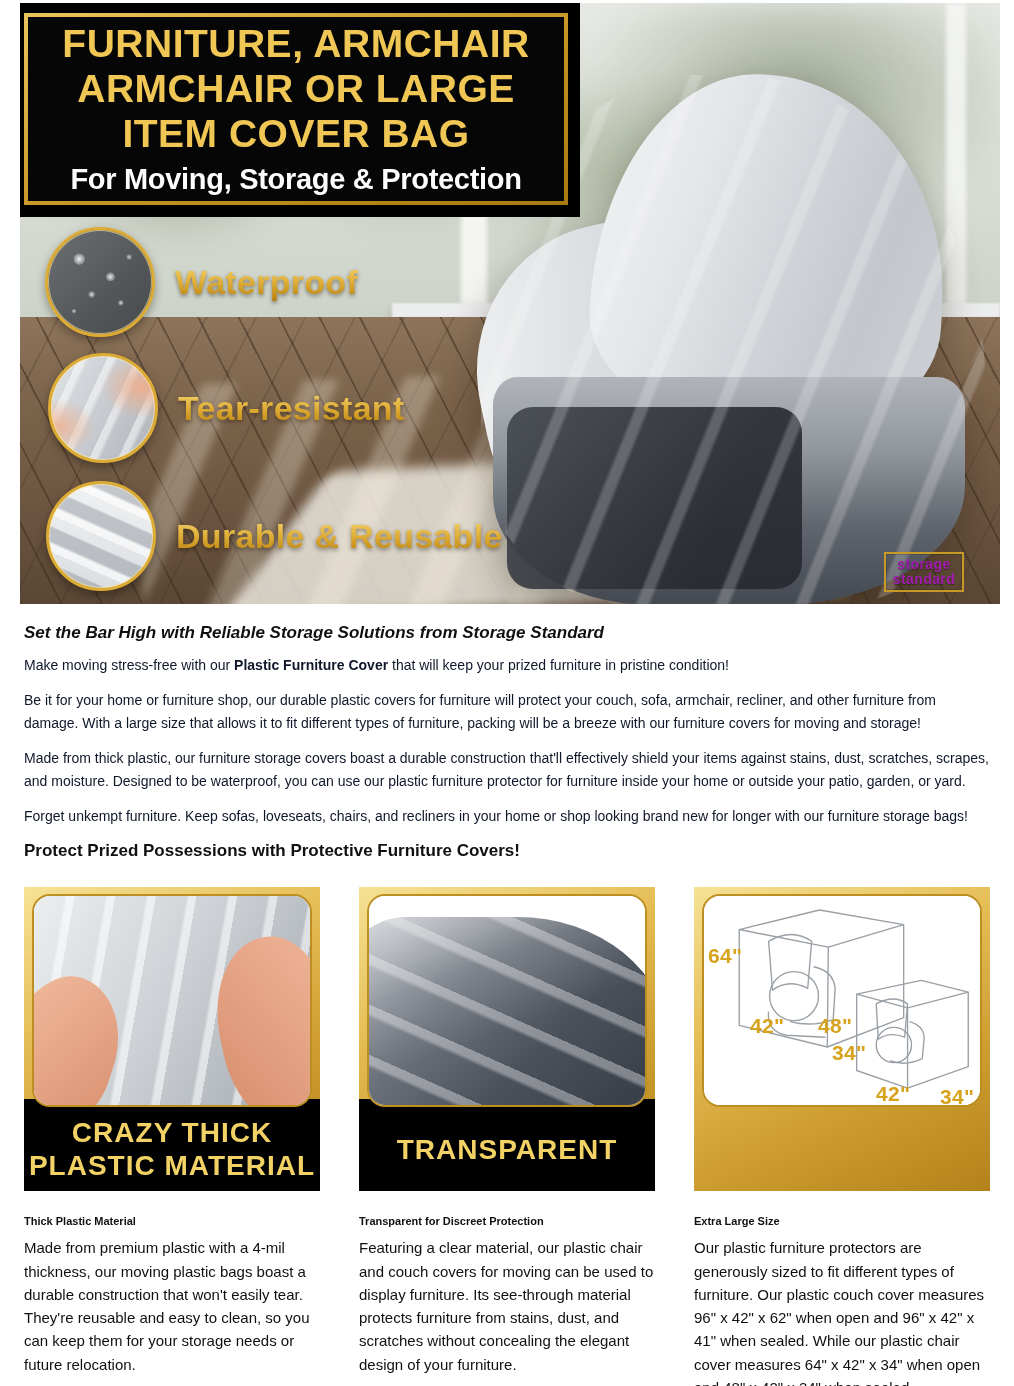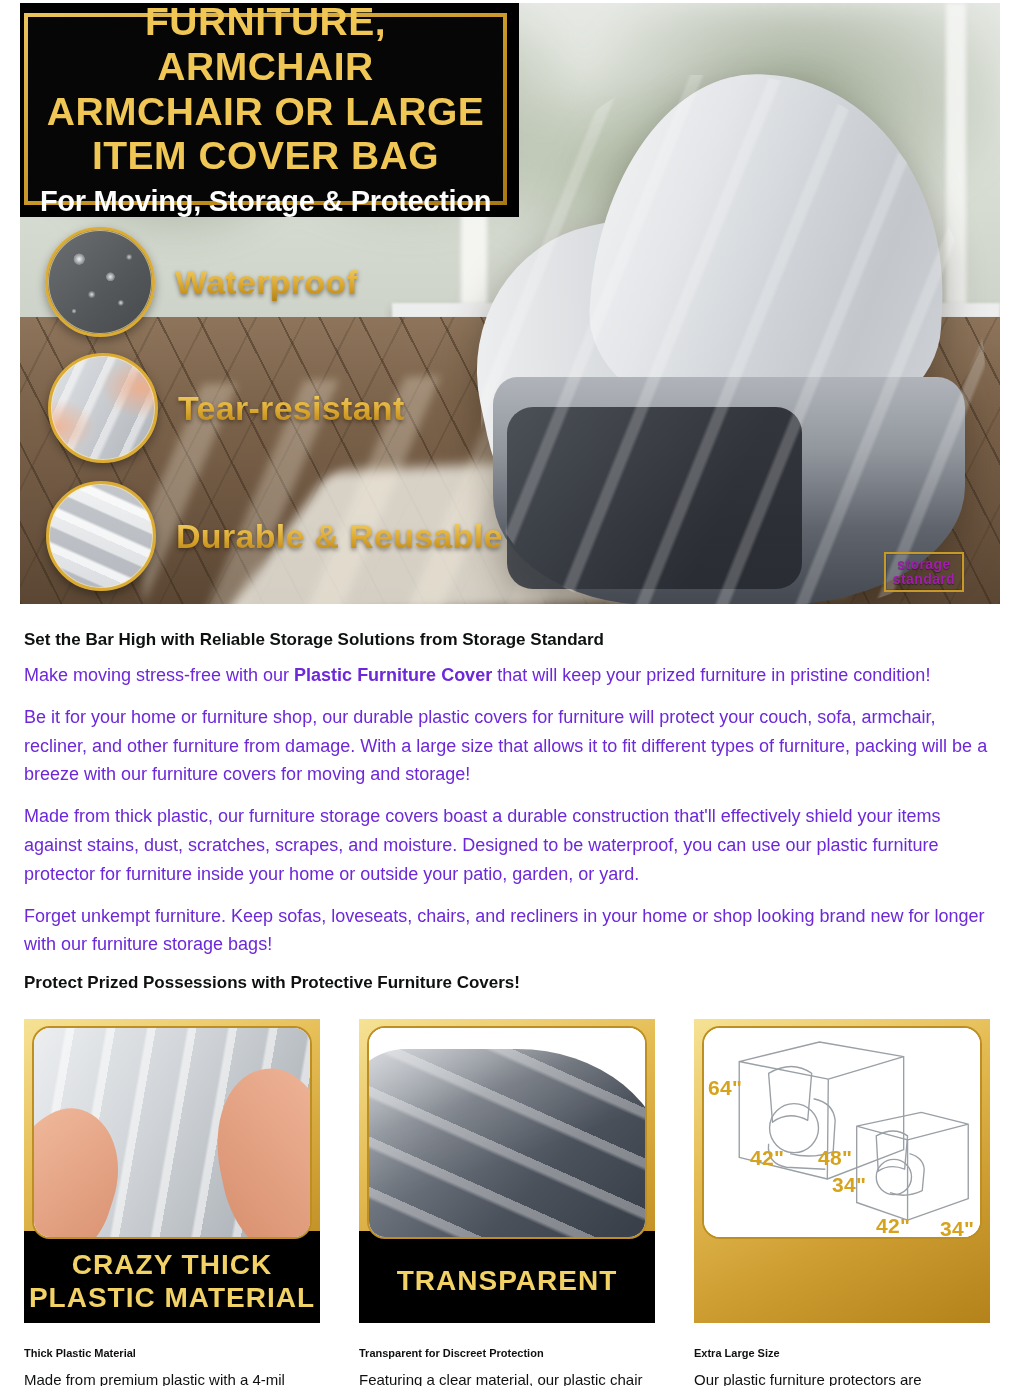--- a/index.html
+++ b/index.html
@@ -41,21 +41,21 @@
   .c-base { position:absolute; left:12px; top:302px; width:472px; height:228px;
     background:linear-gradient(180deg,#b0b4ba 0%,#92979e 32%,#60656d 66%,#444951 100%);
     border-radius:24px 28px 40% 34% / 28px 30px 52% 48%; }
   .c-dark { position:absolute; left:26px; top:332px; width:295px; height:182px; opacity:.9;
     background:linear-gradient(115deg,#42464d 0%,#26292f 70%); border-radius:26px; }
   .c-sheen { position:absolute; inset:0; opacity:.65; pointer-events:none;
     border-radius:42% 50% 30% 30% / 60% 60% 30% 30%;
     background:repeating-linear-gradient(112deg, transparent 0 44px, rgba(255,255,255,.32) 48px 56px, transparent 60px 74px); }
 
   
-  .title-box { position:absolute; left:4px; top:10px; width:483px; height:192px; background:#060606;
+  .title-box { position:absolute; left:4px; top:10px; width:544px; height:192px; background:#060606;
     border:4px solid #d3a431; box-shadow:0 0 0 12px #000;
     border-image:linear-gradient(160deg,#e9c35c,#c2901f 60%,#a87a12) 1;
     display:flex; flex-direction:column; align-items:center; justify-content:center; text-align:center; padding:6px 8px; }
   .title-line { display:block; font-family:"Liberation Sans", sans-serif; font-weight:800; font-size:39px; line-height:1.15;
     color:#f0c755; letter-spacing:.5px; }
   .subtitle { margin-top:6px; color:#fdfdfd; font-weight:600; font-size:29px; letter-spacing:-.3px; }
 
   
   .badge-row { position:absolute; display:flex; align-items:center; gap:20px; }
   .badge-row.r1 { left:25px; top:224px; }
@@ -86,22 +86,22 @@
 
   
   .logo { position:absolute; right:36px; top:549px; width:80px; padding:3px 4px 4px; border:2px solid #c79a27;
     text-align:center; line-height:1.05; box-shadow:inset 0 0 0 1px rgba(0,0,0,.15); }
   .logo span { display:block; color:#a21caf; font-weight:800; font-size:14px; letter-spacing:.4px;
     text-shadow:0 1px 1px rgba(0,0,0,.4); }
 
   
   .content { padding:0 24px; }
   .h-bold { font-size:17px; font-weight:700; color:#0f1111; }
-  .intro-h1 { margin-top:26px; }
-  .para { font-size:18px; line-height:1.6; margin-top:11px; color:#6d28d9; }
+  .intro-h1 { margin-top:19px;font-style:italic; }
+  .para { font-size:14px; line-height:1.6; margin-top:11px; color:#0f172a; }
   .para + .para { margin-top:13px; }
   .para b { font-weight:700; }
   .intro-h2 { margin-top:14px; }
 
   
   .features { display:grid; grid-template-columns:repeat(3,1fr); gap:39px; margin:26px 24px 0; }
   .card { display:flex; flex-direction:column; height:304px;
     background:linear-gradient(155deg,#f6e295 0%,#e5bd55 35%,#cf9f33 65%,#b3821a 100%); }
   .card-media { position:relative; z-index:1; margin:7px 8px -8px; height:213px; border-radius:18px;
     border:2px solid #bd8f22; overflow:hidden; background:#fff; }

